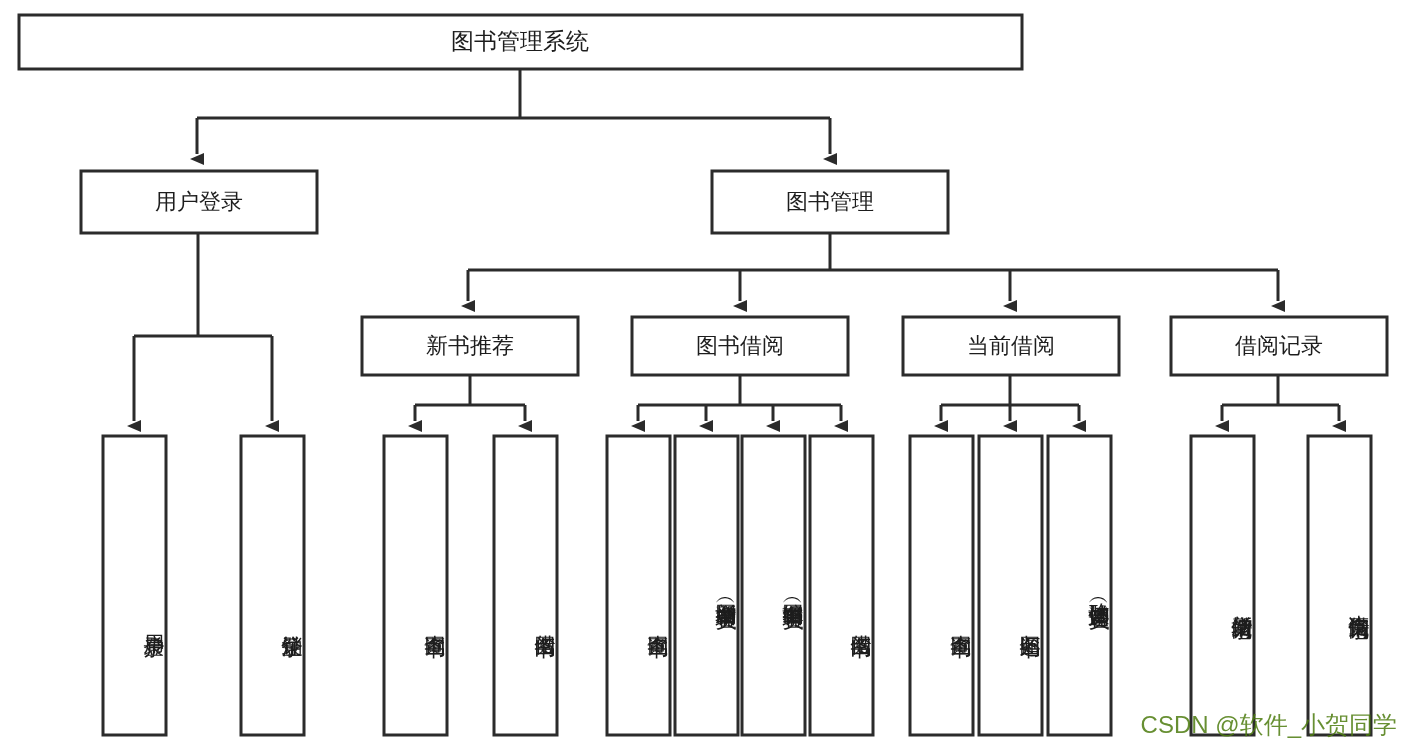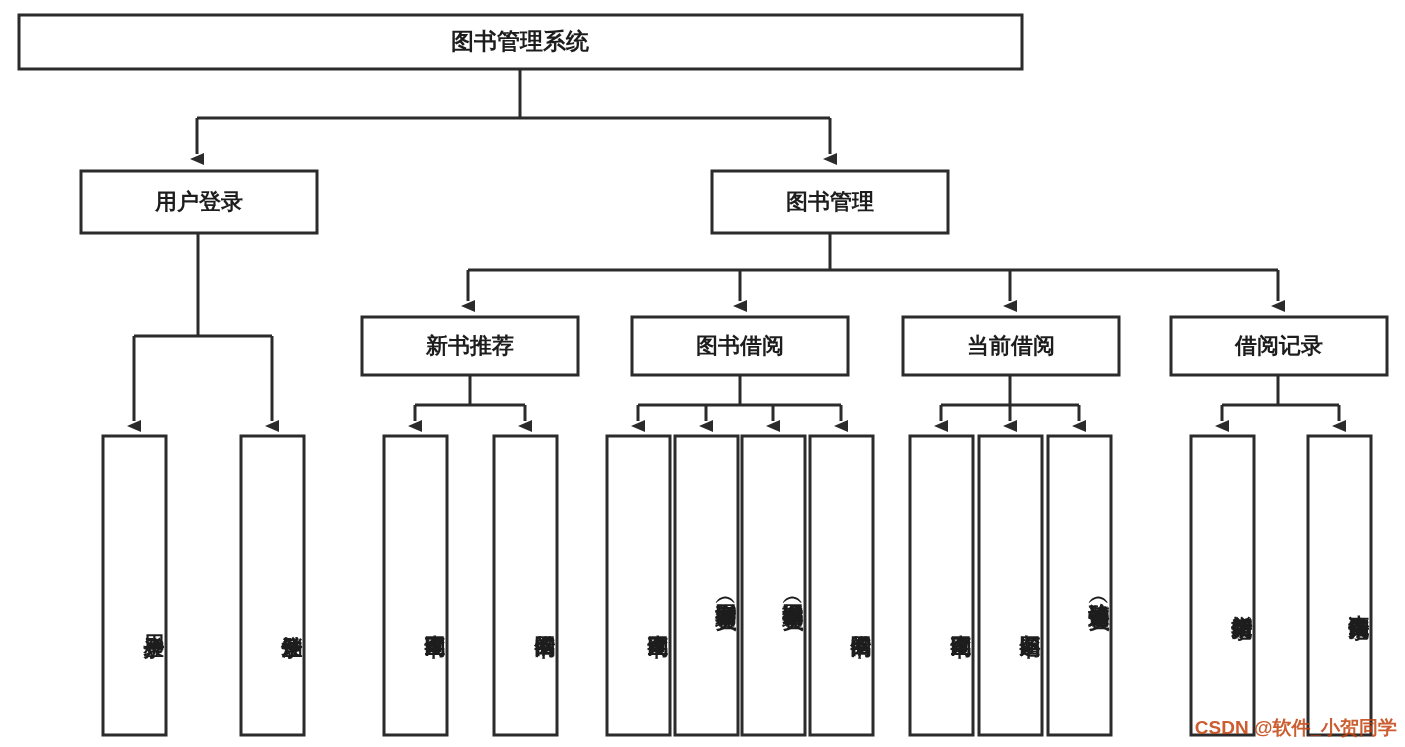--- a/index.html
+++ b/index.html
@@ -9,21 +9,20 @@
   }
   body {
     font-family: "Liberation Sans", "DejaVu Sans", sans-serif;
   }
   #diagram-root {
     position: relative;
     width: 1405px;
     height: 747px;
     background: #ffffff;
     overflow: hidden;
-    font-weight: bold;
   }
   svg#tree-svg {
     position: absolute;
     left: 0;
     top: 0;
     width: 1405px;
     height: 747px;
     display: block;
   }
   .node-box {
@@ -65,22 +64,22 @@
     justify-content: center;
     text-align: center;
     white-space: nowrap;
     pointer-events: none;
   }
   .watermark {
     position: absolute;
     right: 8px;
     bottom: 6px;
     font-family: "Liberation Sans", "DejaVu Sans", sans-serif;
-    font-size: 19px;
-    color: #c2410c;
+    font-size: 24px;
+    color: #4d7c0f;
     opacity: 0.85;
     white-space: nowrap;
     user-select: none;
   }
 </style>
 </head>
 <body>
 
 <div id="diagram-root">
 

